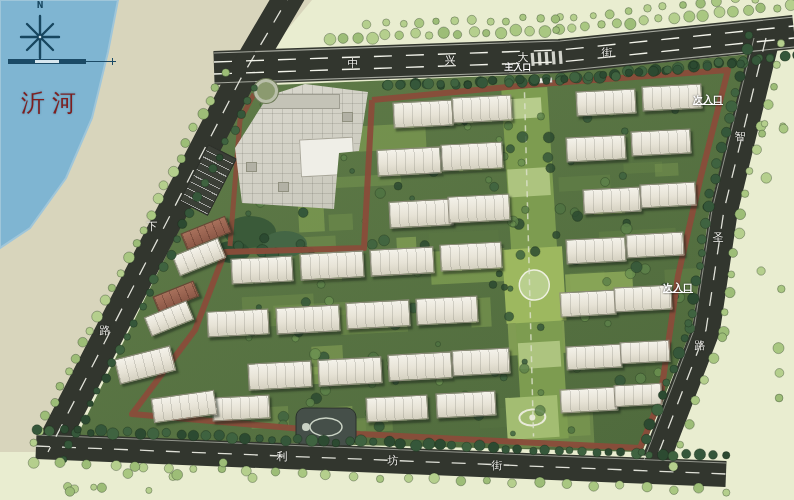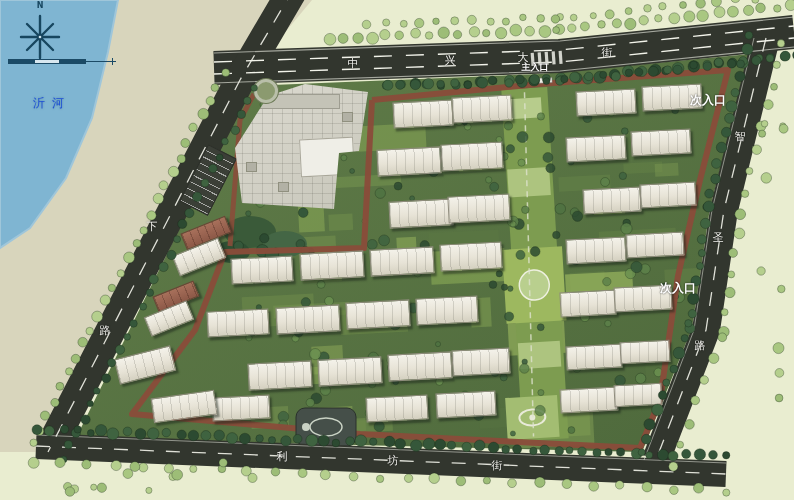--- a/index.html
+++ b/index.html
@@ -22,23 +22,23 @@
            border:1px solid #a9a79a;transform:rotate(-3deg);}
   .cb-roofstrip{position:absolute;left:30px;top:12px;width:86px;height:13px;background:#c4c3b7;border:1px solid #9e9d91;}
   .cb-unit{position:absolute;width:9px;height:8px;background:#b2b1a5;border:1px solid #90907f;}
   #parking{position:absolute;left:192px;top:148px;width:30px;height:62px;transform:rotate(27deg);
     background:repeating-linear-gradient(0deg,rgba(255,255,255,.55) 0 1px,transparent 1px 7px),#3b3f37;
     border:1px solid #2c2f29;}
   #roundabout{position:absolute;left:254px;top:79px;width:18px;height:18px;border-radius:50%;
     background:#8b9a6f;border:3px solid #b9bfa9;box-shadow:0 0 0 1px #6d7a57;}
   .lbl{position:absolute;transform:translate(-50%,-50%);color:#fff;white-space:nowrap;}
   .road-char{font-size:11px;color:#f2f2ee;text-shadow:0 0 2px rgba(0,0,0,.7);}
-  .river-label{font-size:12px;letter-spacing:7px;color:#1d4ed8;font-weight:500;text-shadow:0 0 2px rgba(30,80,110,.5);}
+  .river-label{font-size:24px;letter-spacing:7px;color:#7f1d1d;font-weight:500;text-shadow:0 0 2px rgba(30,80,110,.5);}
   .entr{font-size:9px;font-weight:bold;color:#fff;text-shadow:0 0 2px rgba(0,0,0,.8);}
-  .entr.sec{font-size:12px;}
+  .entr.sec{font-size:10px;text-decoration:underline;}
   .n-label{position:absolute;left:14px;top:1px;width:52px;text-align:center;font-size:8px;font-weight:bold;color:#17465f;}
   #compass{position:absolute;left:14px;top:10px;}
   #scalebar{position:absolute;left:8px;top:58px;width:110px;height:8px;}
   .sb-line{position:absolute;top:3px;left:0;width:108px;height:1px;background:#1b4a66;}
   .sb-seg{position:absolute;top:1px;height:5px;}
   .sb-tick{position:absolute;top:0;width:1px;height:7px;background:#1b4a66;}
   #watermark{position:absolute;left:638px;top:446px;display:flex;align-items:center;gap:5px;}
   .wm-text{font-size:26px;font-weight:bold;color:#fdfdfd;letter-spacing:1px;
            text-shadow:0 1px 4px rgba(0,0,0,.5);}
 </style>
@@ -738,17 +738,17 @@
       <span class="lbl road-char" style="left: 740px; top: 136px;">智</span>
       <span class="lbl road-char" style="left: 718px; top: 237px;">圣</span>
       <span class="lbl road-char" style="left: 700px; top: 345px;">路</span>
       <span class="lbl road-char" style="left: 152px; top: 226px;">下</span>
       <span class="lbl road-char" style="left: 105px; top: 330px;">路</span>
       <span class="lbl road-char" style="left: 282px; top: 456px;">利</span>
       <span class="lbl road-char" style="left: 393px; top: 460px;">坊</span>
       <span class="lbl road-char" style="left: 497px; top: 465px;">街</span>
     </div>
 
-  <div class="lbl entr" style="left:535px;top:67px;">主入口</div>
+  <div class="lbl entr" style="left:518px;top:67px;">主入口</div>
   <div class="lbl entr sec" style="left:708px;top:100px;">次入口</div>
   <div class="lbl entr sec" style="left:678px;top:288px;">次入口</div>
 
 </div>
 
 </body></html>

